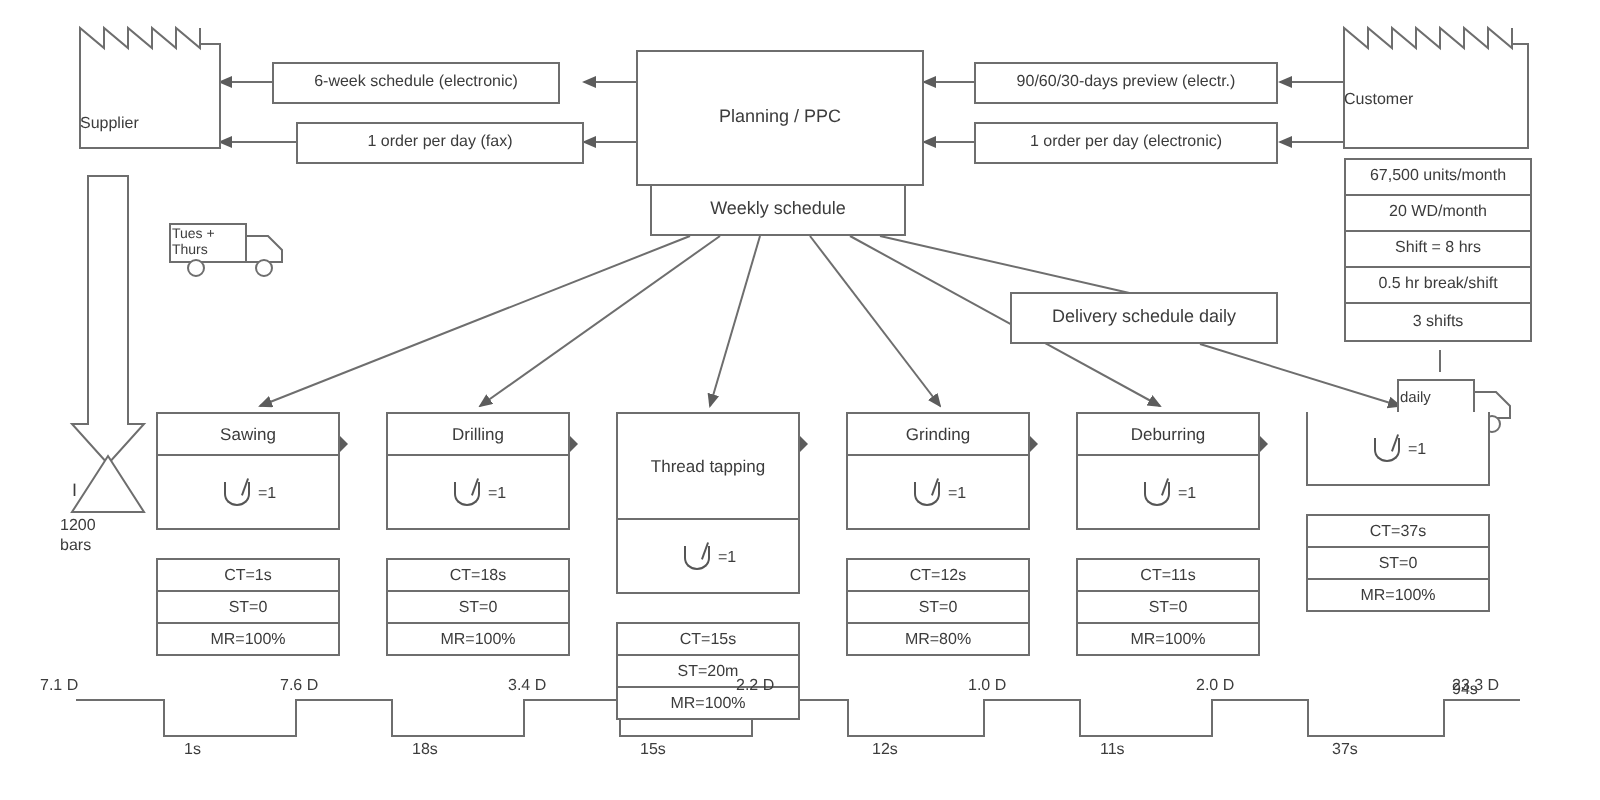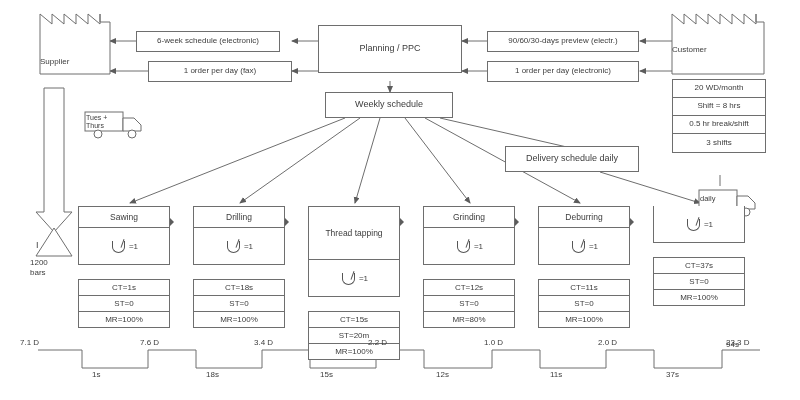--- a/index.html
+++ b/index.html
@@ -90,29 +90,30 @@
                L732,14 L744,24 L744,14 L756,24 L756,14 L756,22 L764,22 L764,74 L672,74 Z"></path>
     </g>
   </svg>
 
   <div class="lbl" style="left:40px;top:57px;width:70px;">Supplier</div>
   <div class="lbl" style="left:672px;top:45px;width:92px;">Customer</div>
 
   <div class="box" style="left:136px;top:31px;width:144px;height:21px;">6-week schedule (electronic)</div>
   <div class="box" style="left:148px;top:61px;width:144px;height:21px;">1 order per day (fax)</div>
 
-  <div class="box" style="left:318px;top:25px;width:144px;height:48px;font-size:9px;">Planning / PPC</div>
+  <div class="box" style="left:318px;top:25px;width:144px;height:68px;font-size:9px;">Planning / PPC</div>
 
   <div class="box" style="left:487px;top:31px;width:152px;height:21px;">90/60/30-days preview (electr.)</div>
   <div class="box" style="left:487px;top:61px;width:152px;height:21px;">1 order per day (electronic)</div>
 
   <div class="box" style="left:325px;top:92px;width:128px;height:26px;font-size:9px;">Weekly schedule</div>
   <div class="box" style="left:505px;top:146px;width:134px;height:26px;font-size:9px;">Delivery schedule daily</div>
 
   <div style="position:absolute;left:672px;top:79px;width:92px;border:1px solid #6e6e6e;background:#fff;">
+    <div class="box" style="position:relative;left:0;top:0;width:100%;height:18px;border:none;border-bottom:1px solid #6e6e6e;">67,500 units/month</div>
     <div class="box" style="position:relative;left:0;top:0;width:100%;height:18px;border:none;border-bottom:1px solid #6e6e6e;">20 WD/month</div>
     <div class="box" style="position:relative;left:0;top:0;width:100%;height:18px;border:none;border-bottom:1px solid #6e6e6e;">Shift = 8 hrs</div>
     <div class="box" style="position:relative;left:0;top:0;width:100%;height:18px;border:none;border-bottom:1px solid #6e6e6e;">0.5 hr break/shift</div>
     <div class="box" style="position:relative;left:0;top:0;width:100%;height:18px;border:none;">3 shifts</div>
   </div>
 
   <div class="truck" style="left:84px;top:108px;width:62px;height:34px;">
     <svg width="62" height="34">
       <g stroke="#6e6e6e" fill="#fff" stroke-width="1">
         <rect x="1" y="4" width="38" height="19"></rect>

